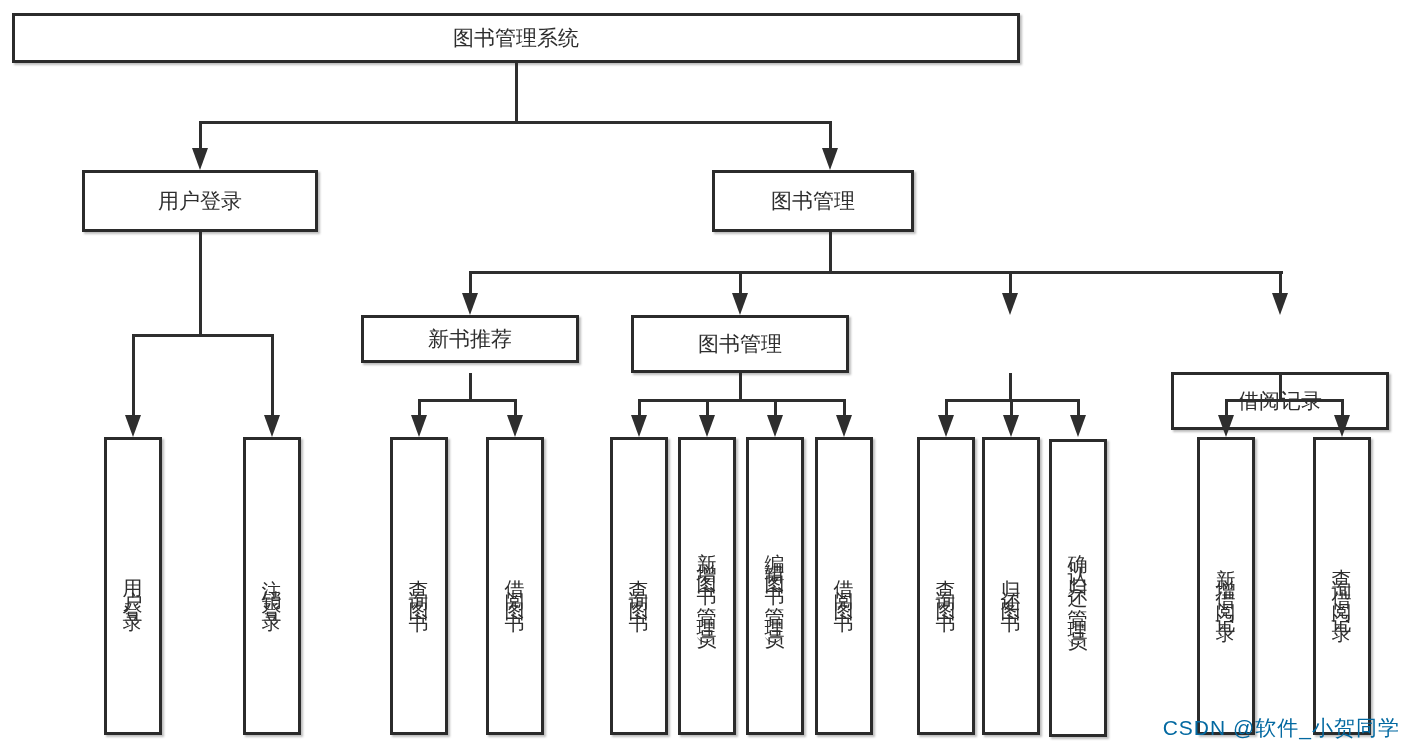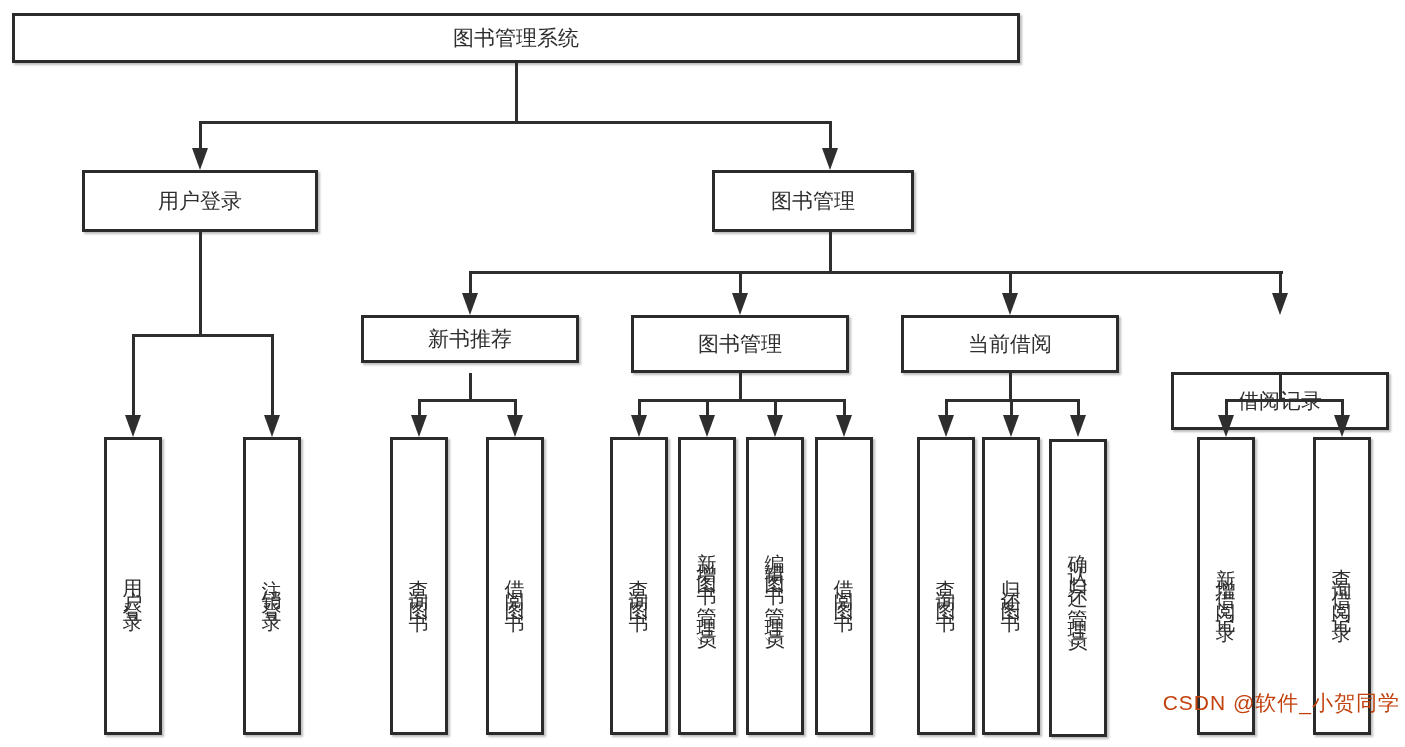--- a/index.html
+++ b/index.html
@@ -8,21 +8,21 @@
   .hbox{position:absolute;box-sizing:border-box;border:3px solid #2b2b2b;background:#ffffff;
         display:flex;align-items:center;justify-content:center;font-size:21px;
         box-shadow:2px 2px 2px rgba(110,110,110,0.45);}
   .vbox{position:absolute;box-sizing:border-box;border:3px solid #2b2b2b;background:#ffffff;
         display:flex;align-items:center;justify-content:center;font-size:20px;
         box-shadow:2px 2px 2px rgba(110,110,110,0.45);}
   .vbox span{writing-mode:vertical-rl;text-orientation:mixed;letter-spacing:11px;line-height:1;}
   .ln{position:absolute;background:#2e2e2e;}
   .ar{position:absolute;width:0;height:0;border-left:8px solid transparent;
       border-right:8px solid transparent;border-top:22px solid #2e2e2e;}
-  .watermark{position:absolute;right:5px;top:689px;font-size:21px;color:#c2410c;
+  .watermark{position:absolute;right:5px;top:714px;font-size:21px;color:#0369a1;
              letter-spacing:1px;z-index:10;white-space:nowrap;}
 </style>
 </head>
 <body>
 
 <div class="stage">
 
   <div class="hbox" style="left:12px;top:13px;width:1008px;height:50px;">
     <span>图书管理系统</span>
   </div>
@@ -57,23 +57,20 @@
   <div class="ln" style="left:1009px;top:271px;width:3px;height:24px;"></div>
   <div class="ar" style="left:1002px;top:293px;"></div>
   <div class="ln" style="left:1279px;top:271px;width:3px;height:24px;"></div>
   <div class="ar" style="left:1272px;top:293px;"></div>
 
   <div class="hbox" style="left:361px;top:315px;width:218px;height:48px;">
     <span>新书推荐</span>
   </div>
   <div class="hbox" style="left:631px;top:315px;width:218px;height:58px;">
     <span>图书管理</span>
-  </div>
-  <div class="hbox" style="left:901px;top:315px;width:218px;height:58px;">
-    <span>当前借阅</span>
   </div>
   <div class="hbox" style="left:1171px;top:331px;width:218px;height:58px;margin-top:41px;">
     <span>借阅记录</span>
   </div>
 
   <div class="ln" style="left:469px;top:373px;width:3px;height:28px;"></div>
   <div class="ln" style="left:418px;top:399px;width:99px;height:3px;"></div>
   <div class="ln" style="left:418px;top:399px;width:3px;height:18px;"></div>
   <div class="ar" style="left:411px;top:415px;"></div>
   <div class="ln" style="left:514px;top:399px;width:3px;height:18px;"></div>

